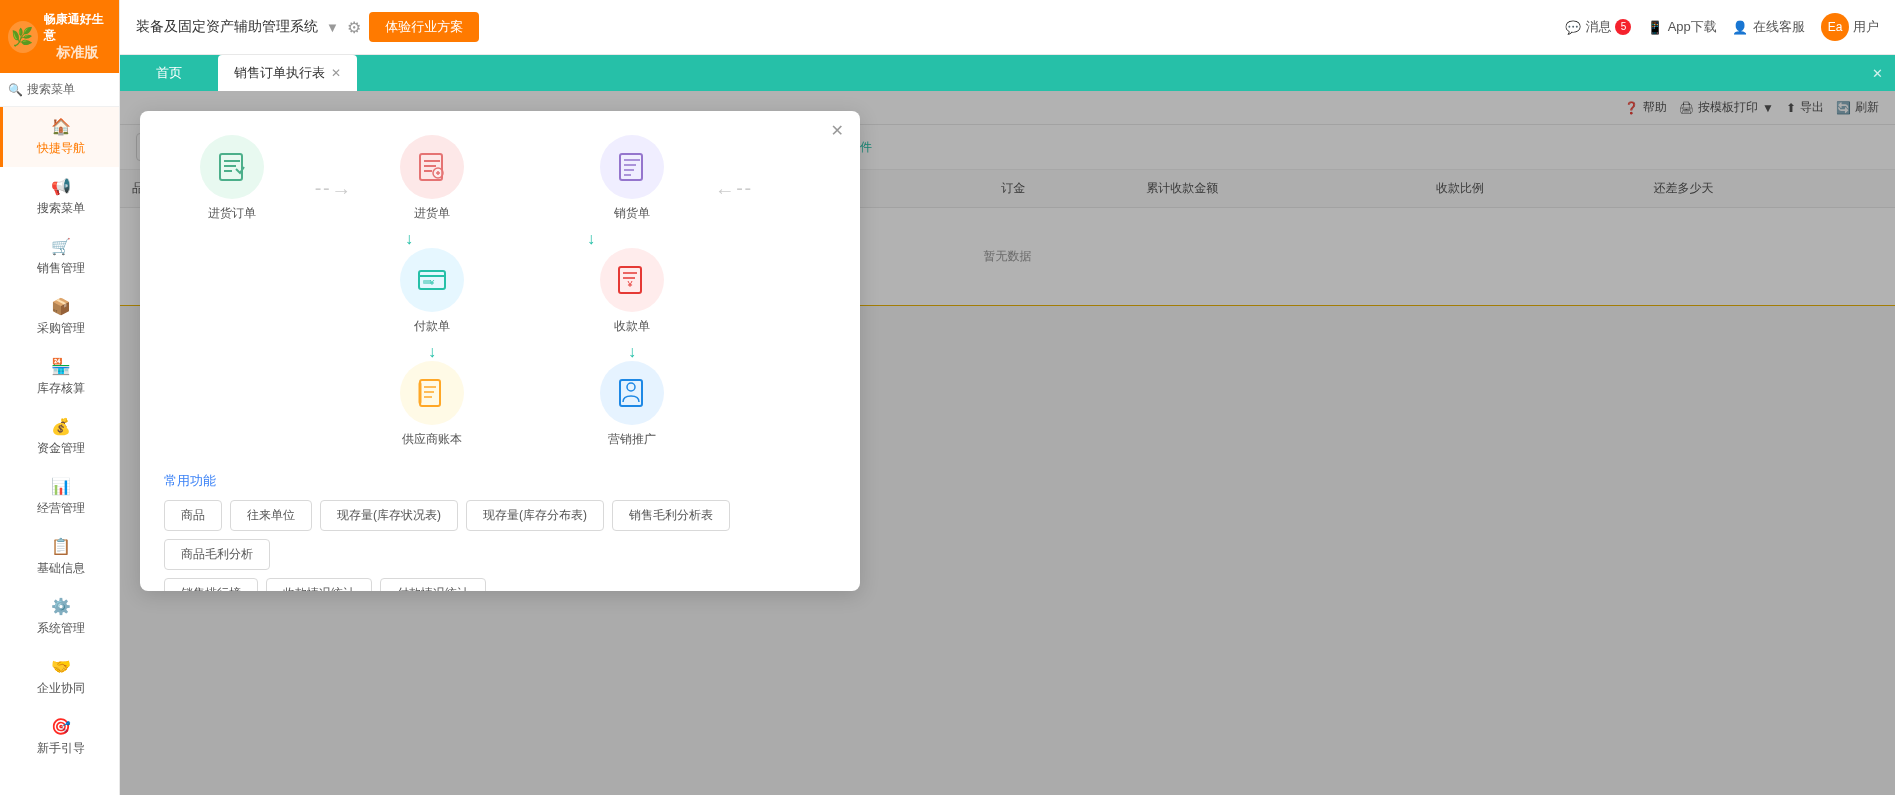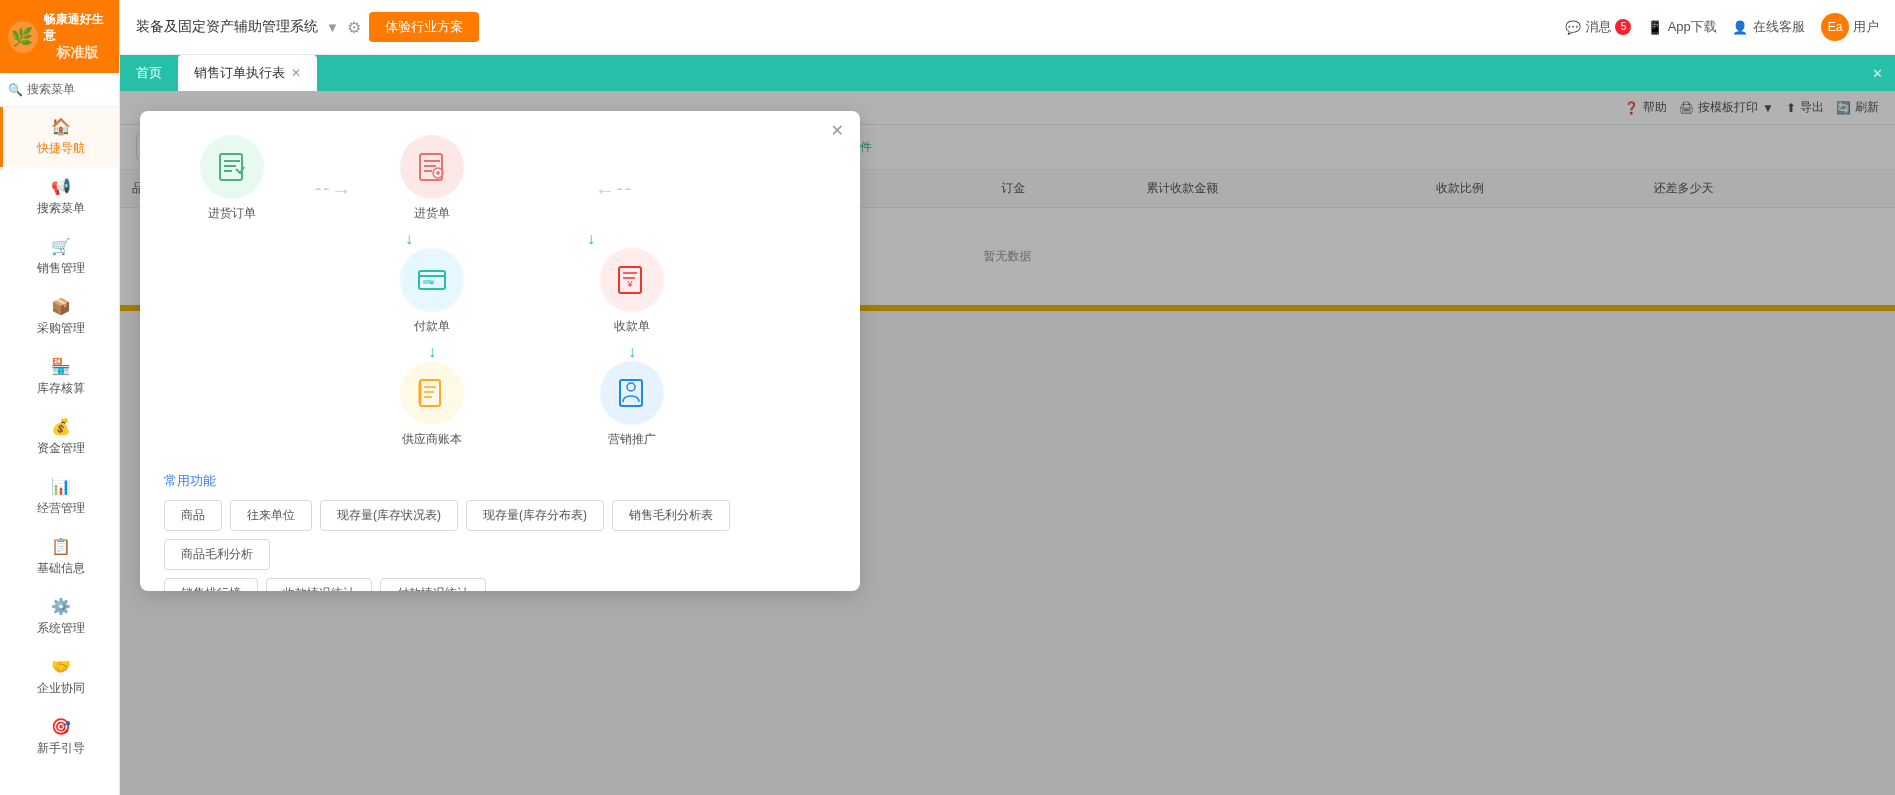--- a/index.html
+++ b/index.html
@@ -60,21 +60,21 @@
     }
 
     
     .tabbar {
       position: fixed; left: 120px; top: 55px; right: 0; height: 36px;
       background: #26c0a8; z-index: 98;
       display: flex; align-items: center; padding: 0 0;
     }
     .tab {
       height: 36px; padding: 0 16px; display: flex; align-items: center; gap: 6px;
-      cursor: pointer; color: rgba(255,255,255,0.8); font-size: 13px;
+      cursor: pointer; color: rgba(255,255,255,0.8); font-size: 13px; margin-left: 20px;
     }
     .tab.active { background: #fff; color: #333; border-radius: 4px 4px 0 0; }
     .tab-close { font-size: 12px; color: #999; cursor: pointer; }
     .tab-home { color: white; }
 
     
     .main {
       position: fixed; left: 120px; top: 91px; right: 0; bottom: 0;
       background: #f5f5f5; overflow: hidden;
     }
@@ -114,21 +114,21 @@
 
     
     .table-container {
       background: #fff; margin: 0; overflow: auto;
     }
     table { width: 100%; border-collapse: collapse; font-size: 12px; }
     th {
       background: #fafafa; padding: 10px 12px; text-align: left;
       border-bottom: 1px solid #e8e8e8; color: #555; font-weight: 500; white-space: nowrap;
     }
-    td { padding: 10px 12px; border-bottom: 6px solid #eab308; color: #333; white-space: nowrap; }
+    td { padding: 10px 12px; border-bottom: 1px solid #eab308; color: #333; white-space: nowrap; }
     .no-data { text-align: center; color: #999; padding: 40px; }
 
     
     .overlay {
       position: fixed; left: 120px; top: 91px; right: 0; bottom: 0;
       background: rgba(0,0,0,0.3); z-index: 200; display: flex; align-items: flex-start;
       justify-content: flex-start;
     }
     .modal {
       background: #fff; border-radius: 8px; margin: 20px;
@@ -380,20 +380,32 @@
               <circle cx="22" cy="22" r="5" fill="#fff3" stroke="#e57373" stroke-width="1.5"></circle>
               <line x1="20" y1="22" x2="24" y2="22" stroke="#e57373" stroke-width="1.5"></line>
               <line x1="22" y1="20" x2="22" y2="24" stroke="#e57373" stroke-width="1.5"></line>
             </svg>
           </div>
           <span class="flow-label">进货单</span>
         </div>
 
         <div style="width:80px;"></div>
 
+        <div class="flow-node">
+          <div class="flow-circle purple">
+            <svg width="32" height="32" viewBox="0 0 32 32">
+              <rect x="4" y="3" width="22" height="26" rx="2" fill="none" stroke="#9575cd" stroke-width="2"></rect>
+              <line x1="8" y1="9" x2="24" y2="9" stroke="#9575cd" stroke-width="1.5"></line>
+              <line x1="8" y1="14" x2="20" y2="14" stroke="#9575cd" stroke-width="1.5"></line>
+              <line x1="8" y1="19" x2="18" y2="19" stroke="#9575cd" stroke-width="1.5"></line>
+              <line x1="8" y1="24" x2="15" y2="24" stroke="#9575cd" stroke-width="1.5"></line>
+            </svg>
+          </div>
+          <span class="flow-label">销货单</span>
+        </div>
 
         <div style="display:flex;align-items:flex-start;padding-top:20px;width:80px;justify-content:center;">
           <span style="color:#ccc;font-size:20px;letter-spacing:-2px;">← - -</span>
         </div>
 
       </div>
 
       <div style="display:flex;">
         <div style="width:120px;"></div>
         <div style="width:80px;"></div>

